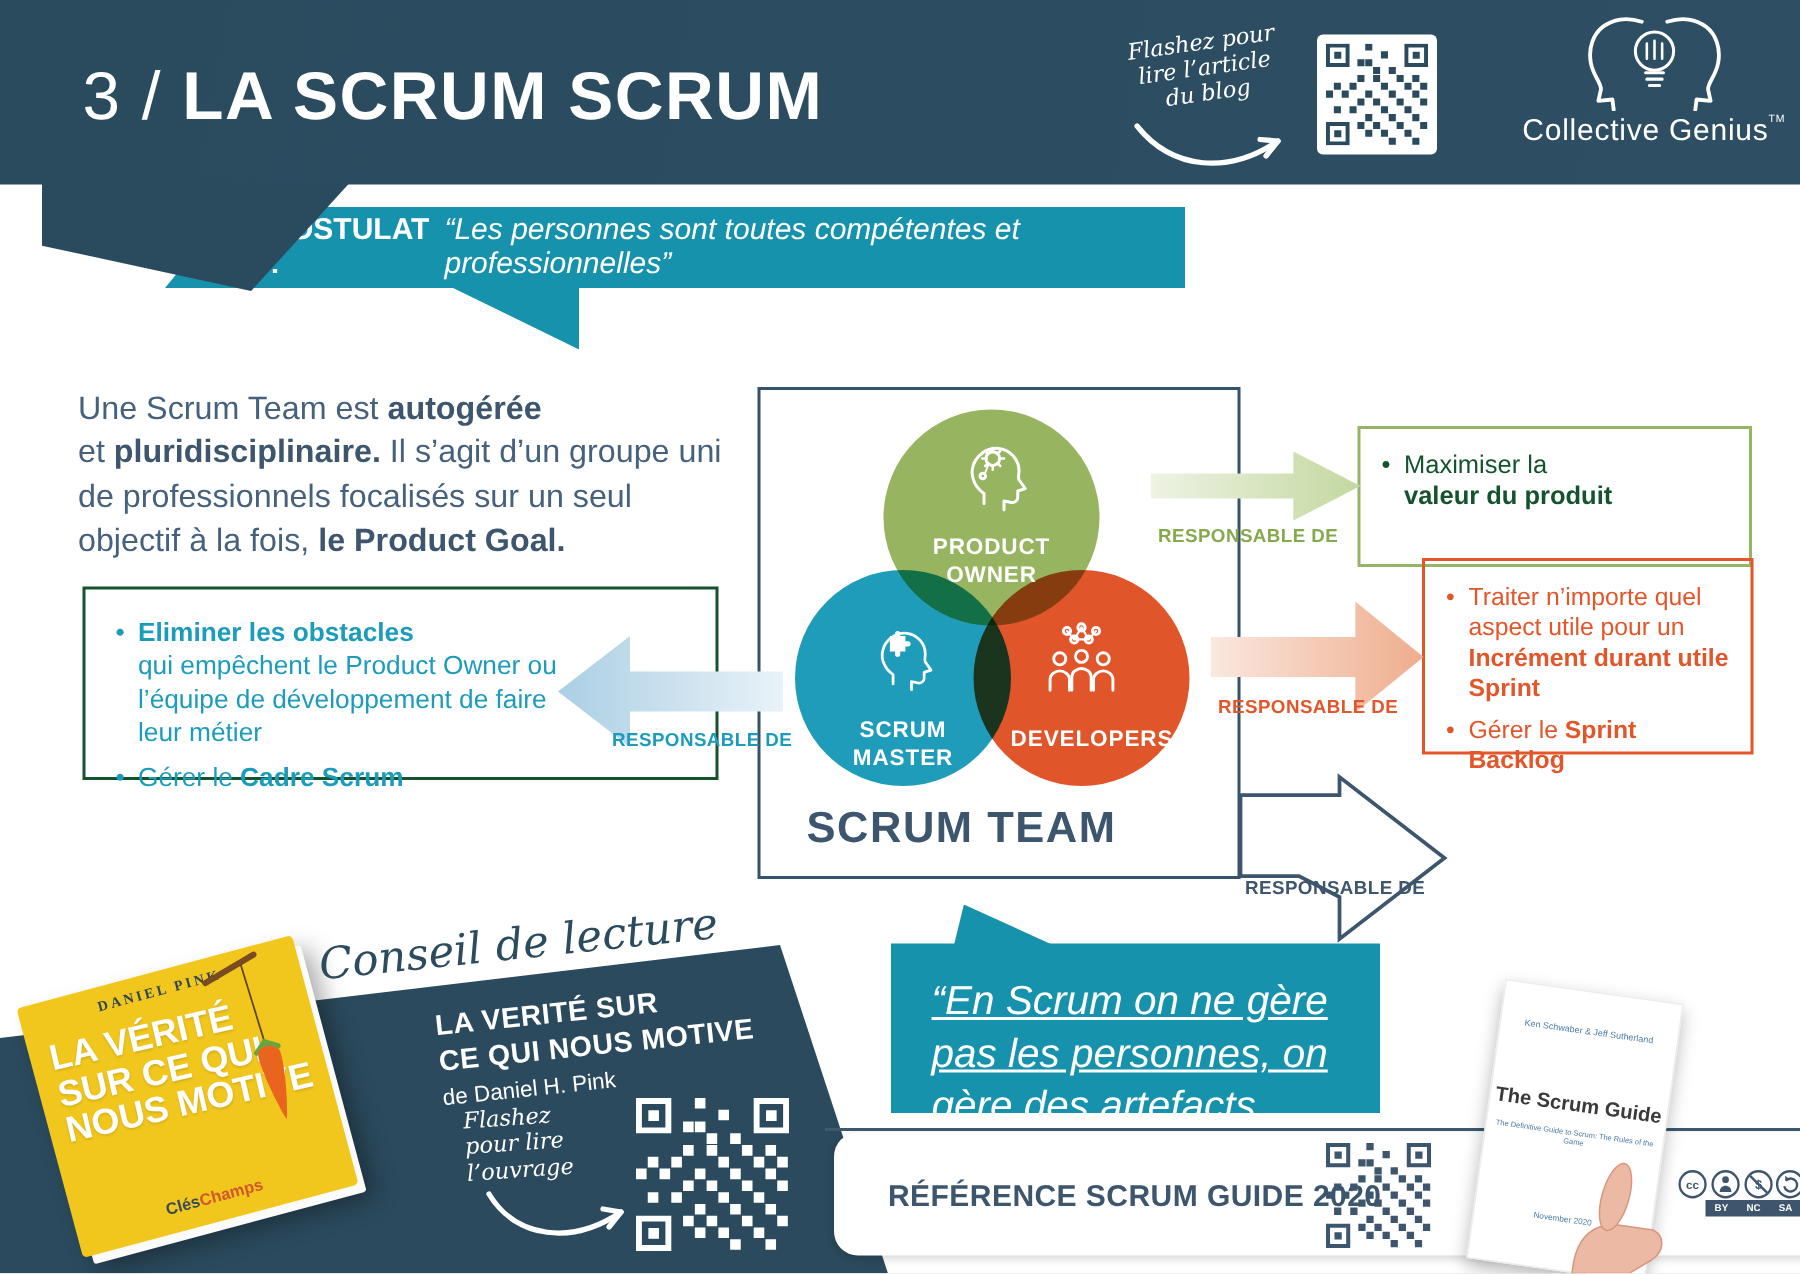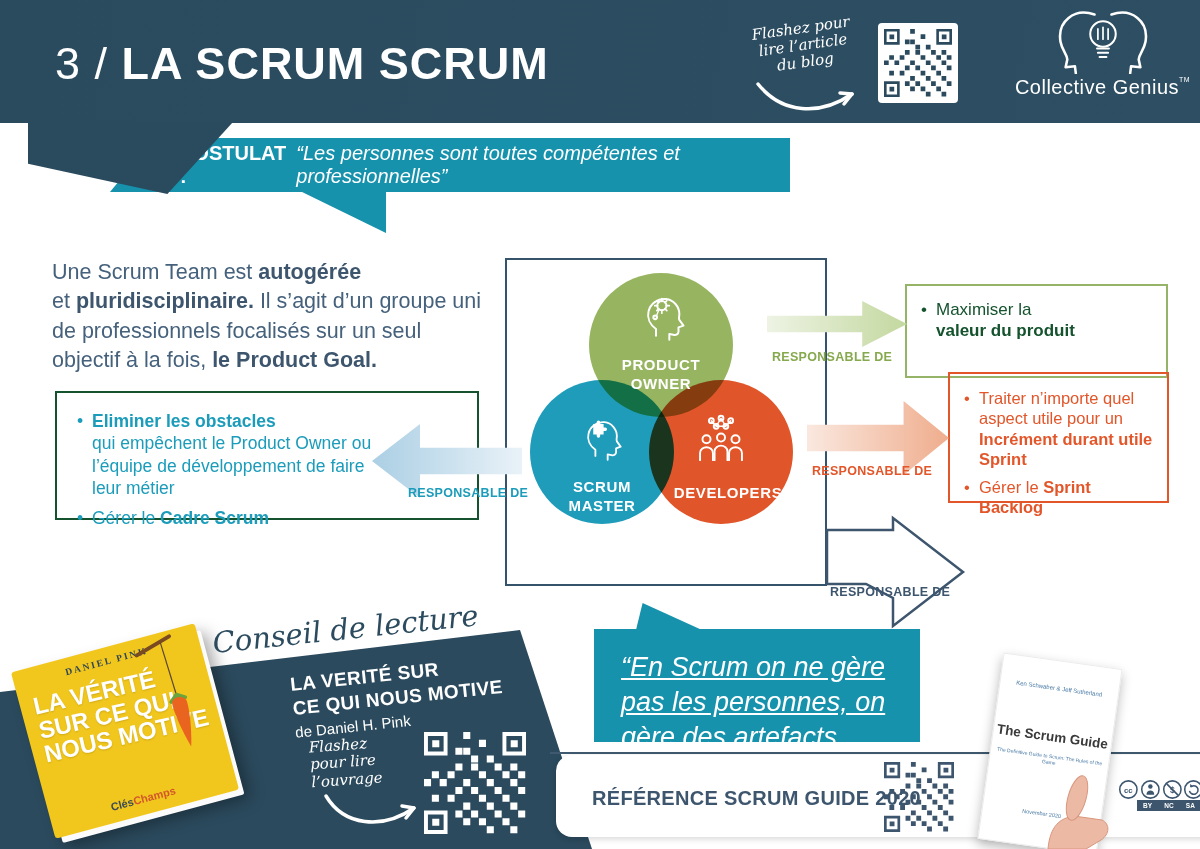--- a/index.html
+++ b/index.html
@@ -232,20 +232,21 @@
       <circle cx="18" cy="30" r="5"></circle>
         <circle cx="36" cy="28" r="5"></circle>
         <circle cx="54" cy="30" r="5"></circle>
       <path d="M10 56v-9c0-4 4-7 8-7s8 3 8 7v9"></path>
       <path d="M28 56V45c0-4 4-7 8-7s8 3 8 7v11"></path>
       <path d="M46 56v-9c0-4 4-7 8-7s8 3 8 7v9"></path>
     </g>
   </svg>
   <div class="abs venn-label lbl-dev">DEVELOPERS</div>
 
+  <div class="abs team-label">SCRUM TEAM</div>
 
   <div class="abs flow-arrow arrow-right a-green"></div>
   <div class="abs resp resp-green">RESPONSABLE DE</div>
 
   <div class="abs flow-arrow arrow-right a-orange"></div>
   <div class="abs resp resp-orange">RESPONSABLE DE</div>
 
   <div class="abs flow-arrow arrow-left a-blue"></div>
   <div class="abs resp resp-blue">RESPONSABLE DE</div>
 

